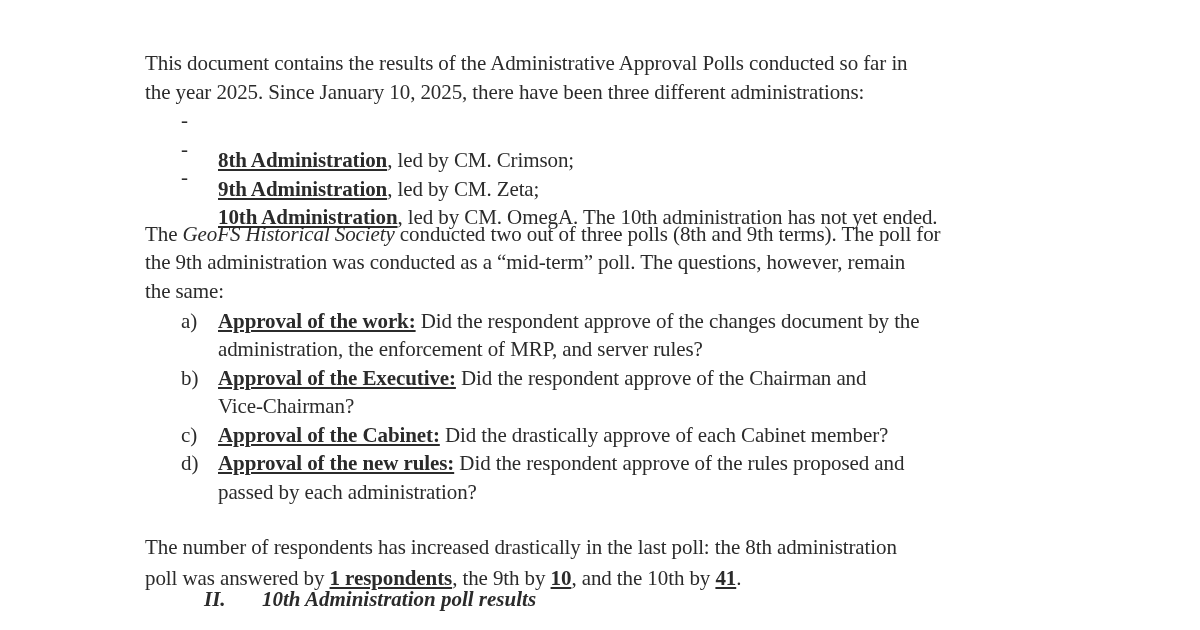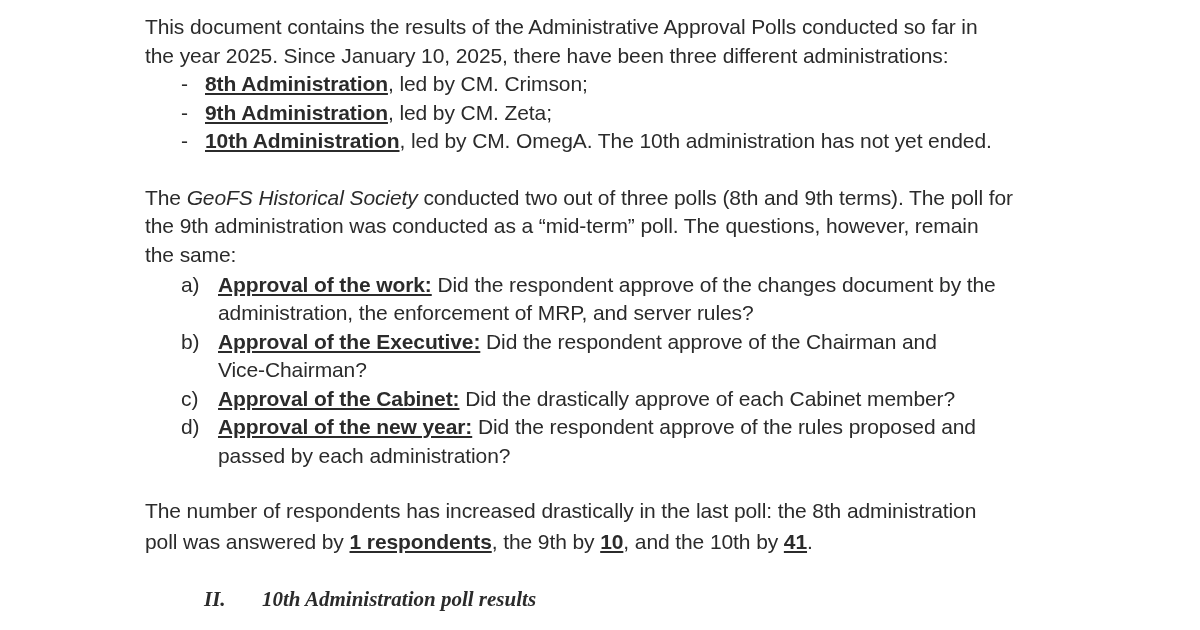--- a/index.html
+++ b/index.html
@@ -21,32 +21,33 @@
     top: 0;
     width: 920px;
   }
   .line {
     position: absolute;
     left: 0;
     white-space: nowrap;
     font-size: 19.2px;
     line-height: 28px;
     letter-spacing: -0.35px;
-    font-family: Liberation Sans, sans-serif;
+    font-family: Liberation Serif, serif;
     font-size: 21px;
     letter-spacing: -0.1px;
+    margin-top: 36px;
   }
   .bu { font-weight: bold; text-decoration: underline; text-underline-offset: 2px; }
   .it { font-style: italic; }
   .dash {
     position: absolute;
     left: 36px;
     width: 12px;
   }
-  .bullet-text { position: absolute; left: 60px; white-space: nowrap; }
+  .bullet-text { position: absolute; left: 73px; white-space: nowrap; margin-top: 40px; }
   .marker {
     position: absolute;
     left: 36px;
   }
   .item-text { position: absolute; left: 73px; white-space: nowrap; }
   .heading {
     position: absolute;
     top: 585px;
     left: 15px;
     font-family: "Liberation Serif", serif;
@@ -108,21 +109,21 @@
     <span class="item-text">Vice-Chairman?</span>
   </div>
 
   <div class="line" style="top:385px; width:920px">
     <span class="marker">c)</span>
     <span class="item-text"><span class="bu">Approval of the Cabinet:</span><span> Did the drastically approve of each Cabinet member?</span></span>
   </div>
 
   <div class="line" style="top:413px; width:920px">
     <span class="marker">d)</span>
-    <span class="item-text"><span class="bu">Approval of the new year:</span><span> Did the respondent approve of the rules proposed and</span></span>
+    <span class="item-text"><span class="bu">Approval of the new rules:</span><span> Did the respondent approve of the rules proposed and</span></span>
   </div>
   <div class="line" style="top:442px; width:920px">
     <span class="item-text">passed by each administration?</span>
   </div>
 
   <div class="line" style="top:497px">The number of respondents has increased drastically in the last poll: the 8th administration</div>
   <div class="line" style="top:528px">
     <span>poll was answered by </span><span class="bu">1 respondents</span><span>, the 9th by </span><span class="bu">10</span><span>, and the 10th by </span><span class="bu">41</span><span>.</span>
   </div>
 

